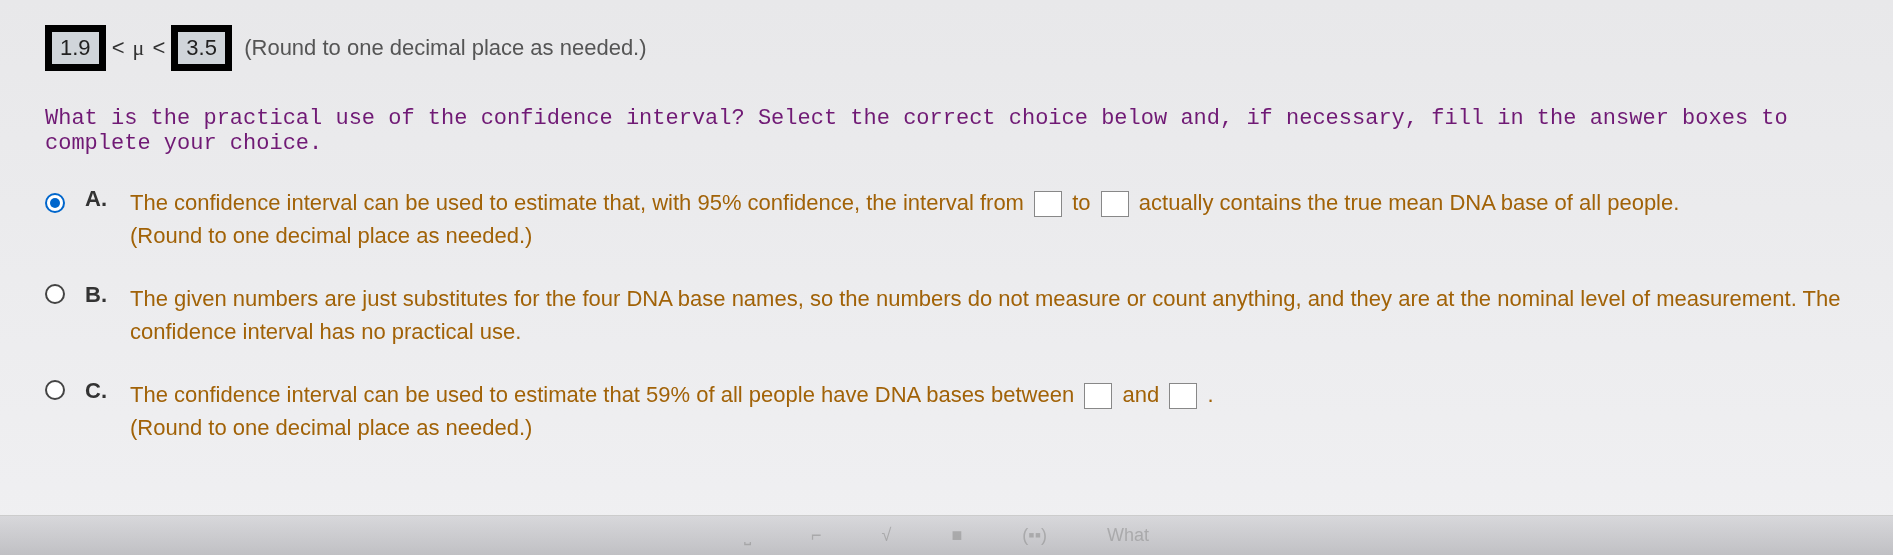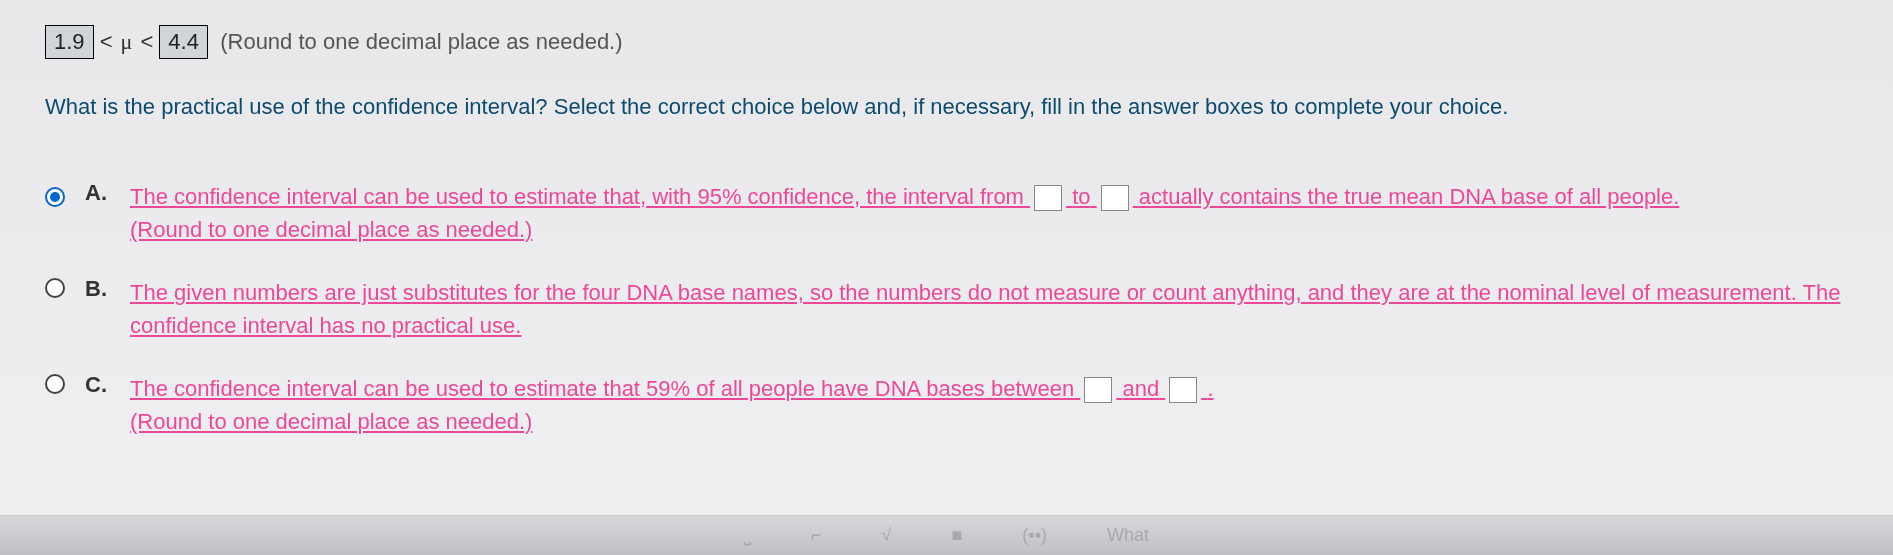--- a/index.html
+++ b/index.html
@@ -20,36 +20,37 @@
     .content {
       padding: 25px 45px;
     }
     .top-line {
       margin-bottom: 35px;
     }
     .answer-box {
       display: inline-block;
       background-color: #d0d5da;
       padding: 3px 8px;
-      border: 1px solid #000000;
+      border: 7px solid #000000;
       min-width: 40px;
       text-align: center;
       color: #222;
     }
     .mu-symbol {
       font-family: 'Times New Roman', serif;
       font-style: normal;
       margin: 0 8px;
     }
     .instruction-paren {
       color: #555;
     }
     .question {
-      margin-bottom: 60px;
-      color: #0c4a6e;
+      margin-bottom: 30px;
+      color: #701a75;
+      font-family: Liberation Mono, monospace;
     }
     .choices {
       padding-left: 0px;
     }
     .choice-row {
       display: flex;
       align-items: flex-start;
       margin-bottom: 30px;
     }
     .radio-cell {
@@ -58,22 +59,21 @@
     }
     .label-cell {
       width: 45px;
       font-weight: bold;
       color: #333;
       padding-top: 0px;
     }
     .text-cell {
       flex: 1;
       line-height: 1.5;
-      color: #ec4899;
-      text-decoration: underline;
+      color: #a16207;
     }
     .radio-btn {
       width: 20px;
       height: 20px;
       border: 2px solid #444;
       border-radius: 50%;
       display: inline-flex;
       align-items: center;
       justify-content: center;
       background: #fff;
@@ -117,21 +117,21 @@
       opacity: 0.5;
     }
   </style>
 </head>
 <body>
 
 <div class="content">
   <div class="top-line">
     <span class="answer-box">1.9</span>
     <span>&lt;</span><span class="mu-symbol">μ</span><span>&lt;</span>
-    <span class="answer-box">4.4</span>
+    <span class="answer-box">3.5</span>
     &nbsp;<span class="instruction-paren">(Round to one decimal place as needed.)</span>
   </div>
 
   <div class="question">What is the practical use of the confidence interval? Select the correct choice below and, if necessary, fill in the answer boxes to complete your choice.</div>
 
   <div class="choices">
 
     <div class="choice-row">
       <div class="radio-cell">
         <span class="radio-btn selected"></span>

